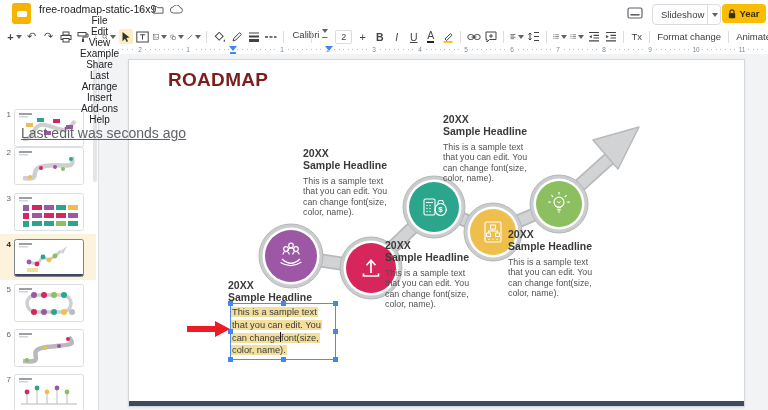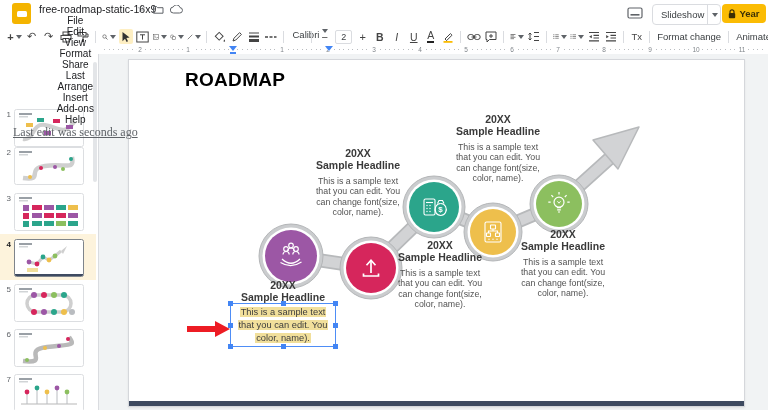--- a/index.html
+++ b/index.html
@@ -6,21 +6,21 @@
   #app{position:relative;width:768px;height:410px;background:#fff;overflow:hidden;
        font-family:"Liberation Sans",sans-serif;-webkit-font-smoothing:antialiased;}
   
   #header{position:absolute;left:0;top:0;width:768px;height:28px;background:#fff;z-index:30;}
   #logo{position:absolute;left:12px;top:3px;width:19px;height:21px;background:#f4b400;border-radius:3px;}
   #logo .page{position:absolute;left:4.5px;top:7.5px;width:10px;height:6px;background:#fff;border-radius:1.5px;}
   #doc-title{position:absolute;left:39px;top:3px;font-size:10.5px;color:#202124;}
   .title-ico{position:absolute;top:4px;color:#5f6368;font-size:10px;line-height:10px;}
   #menu-row{position:absolute;left:13px;top:15px;height:13px;display:flex;align-items:center;flex-direction:column;}
   .menu-item{font-size:10px;color:#202124;padding:0 5px;cursor:default;}
-  #last-edit{font-size:12px;color:#5f6368;text-decoration:underline;font-family:Liberation Serif, serif;}
+  #last-edit{font-size:14px;color:#5f6368;text-decoration:underline;margin-left:8px;}
   #comment-history{position:absolute;left:627px;top:6px;width:17px;height:14px;}
   #slideshow-btn{position:absolute;left:652px;top:4px;width:67px;height:19px;border:1px solid #dadce0;
      border-radius:4px;display:flex;align-items:center;font-size:9.5px;color:#3c4043;background:#fff;}
   #slideshow-btn .lbl{padding:0 3px 0 4px;}
   #slideshow-btn .dd{border-left:1px solid #dadce0;height:100%;display:flex;align-items:center;padding:0 4px;}
   #share-btn{position:absolute;left:722px;top:4px;width:44px;height:19px;background:#fbbc04;border-radius:4px;
      display:flex;align-items:center;justify-content:center;gap:3px;font-size:9.5px;font-weight:700;color:#3b2f04;}
   .caret{width:0;height:0;border-left:3.5px solid transparent;border-right:3.5px solid transparent;border-top:4px solid #5f6368;display:inline-block;}
   
   #toolbar{position:absolute;left:0;top:28px;width:768px;height:17px;display:flex;align-items:center;padding-left:6px;z-index:29;background:#fff;}
@@ -46,24 +46,24 @@
   #sidebar{position:absolute;left:0;top:54px;width:98px;height:356px;background:#fff;border-right:1px solid #dadce0;z-index:10;}
   .thumb-num{position:absolute;left:2px;width:9px;text-align:right;font-size:8px;color:#5f6368;}
   .thumb{position:absolute;left:14px;width:68px;height:36px;background:#fff;border:1px solid #dcdee1;border-radius:2.5px;overflow:hidden;}
   .thumb svg{display:block;}
   .thumb-hl{position:absolute;left:0;width:96px;background:#fdf3dc;}
   .thumb.selected{border:1.5px solid #7e848b;}
   #side-scroll{position:absolute;right:1px;top:8px;width:4px;height:120px;background:#e3e5e8;border-radius:2px;}
   
   #canvas{position:absolute;left:98px;top:54px;width:670px;height:356px;background:#f1f3f4;}
   #slide{position:absolute;left:30px;top:5px;width:615px;height:346px;background:#fff;border:1px solid #d5d7db;box-shadow:0 1px 2px rgba(0,0,0,.07);}
-  #slide-title{position:absolute;left:56px;top:9px;font-size:19px;font-weight:800;letter-spacing:.3px;color:#000000;}
+  #slide-title{position:absolute;left:39px;top:9px;font-size:19px;font-weight:800;letter-spacing:.3px;color:#7f1d1d;}
   #slide-subtitle{position:absolute;left:40px;top:38px;font-size:13px;color:#2b2b2b;}
   #roadmap-svg{position:absolute;left:0;top:0;}
-  .ms-col{position:absolute;width:110px;text-align:center;}
+  .ms-col{position:absolute;width:110px;}
   .ms-year{font-size:10.5px;font-weight:700;color:#3a3a3a;line-height:12px;}
   .ms-head{font-size:10.5px;font-weight:700;color:#3a3a3a;line-height:12px;}
   .ms-body{font-size:8.8px;color:#525252;line-height:10.4px;margin-top:5px;}
   #sel-box{position:relative;width:104px;margin:0 auto;margin-top:0;border:1.5px solid #4e8df6;padding:2px 0;}
   #sel-box .line{font-size:9.3px;line-height:12.8px;color:#3c3c3c;}
   #sel-box .hl{background:#f1df9b;padding:0 1px;}
   .handle{position:absolute;width:5px;height:5px;background:#4285f4;}
   #cursor-bar{display:inline-block;width:1px;height:10px;background:#111;vertical-align:-1px;}
   #red-arrow{position:absolute;left:58px;top:261px;width:43px;height:16px;}
   #red-arrow .shaft{position:absolute;left:0;top:5px;width:28px;height:6px;background:#ed1c24;}
@@ -89,21 +89,21 @@
     </span>
     <span class="title-ico" style="left:170px;top:5px">
       <svg width="13" height="9" viewBox="0 0 13 9">
           <path d="M3.5 8 a3 3 0 0 1 -0.3-6 a3.6 3.6 0 0 1 6.8 0.6 a2.6 2.6 0 0 1 -0.5 5.4 z" fill="none" stroke="#5f6368" stroke-width="1"></path>
         </svg>
     </span>
     <div id="menu-row">
         <span class="menu-item">File</span>
         <span class="menu-item">Edit</span>
         <span class="menu-item">View</span>
-        <span class="menu-item">Format</span>
+        <span class="menu-item">Example</span>
         <span class="menu-item">Share</span>
         <span class="menu-item">Last</span>
         <span class="menu-item">Arrange</span>
         <span class="menu-item">Insert</span>
         <span class="menu-item">Add-ons</span>
         <span class="menu-item">Help</span>
         <span id="last-edit">Last edit was seconds ago</span>
       </div>
     <span id="comment-history">
       <svg width="16" height="13" viewBox="0 0 16 13">
@@ -553,20 +553,21 @@
             </g>
           </g>
       </svg>
       <div id="ms-blocks">
           <div class="ms-col" style="left: 99px; top: 219px;">
             <div class="ms-year">20XX</div>
             <div class="ms-head">Sample Headline</div>
             <div id="sel-box">
               <div class="line"><span class="hl">This is a sample text</span></div>
               <div class="line"><span class="hl">that you can edit. You</span></div>
+              <div class="line"><span class="hl"><span>can change</span><span id="cursor-bar"></span><span>font(size,</span></span></div>
               <div class="line"><span class="hl">color, name).</span></div>
               <div class="handle" style="top: -3px; left: -3px;"></div>
               <div class="handle" style="top: -3px; left: calc(50% - 2.5px);"></div>
               <div class="handle" style="top: -3px; right: -3px;"></div>
               <div class="handle" style="top: calc(50% - 2.5px); left: -3px;"></div>
               <div class="handle" style="top: calc(50% - 2.5px); right: -3px;"></div>
               <div class="handle" style="bottom: -3px; left: -3px;"></div>
               <div class="handle" style="bottom: -3px; left: calc(50% - 2.5px);"></div>
               <div class="handle" style="bottom: -3px; right: -3px;"></div>
             </div>

